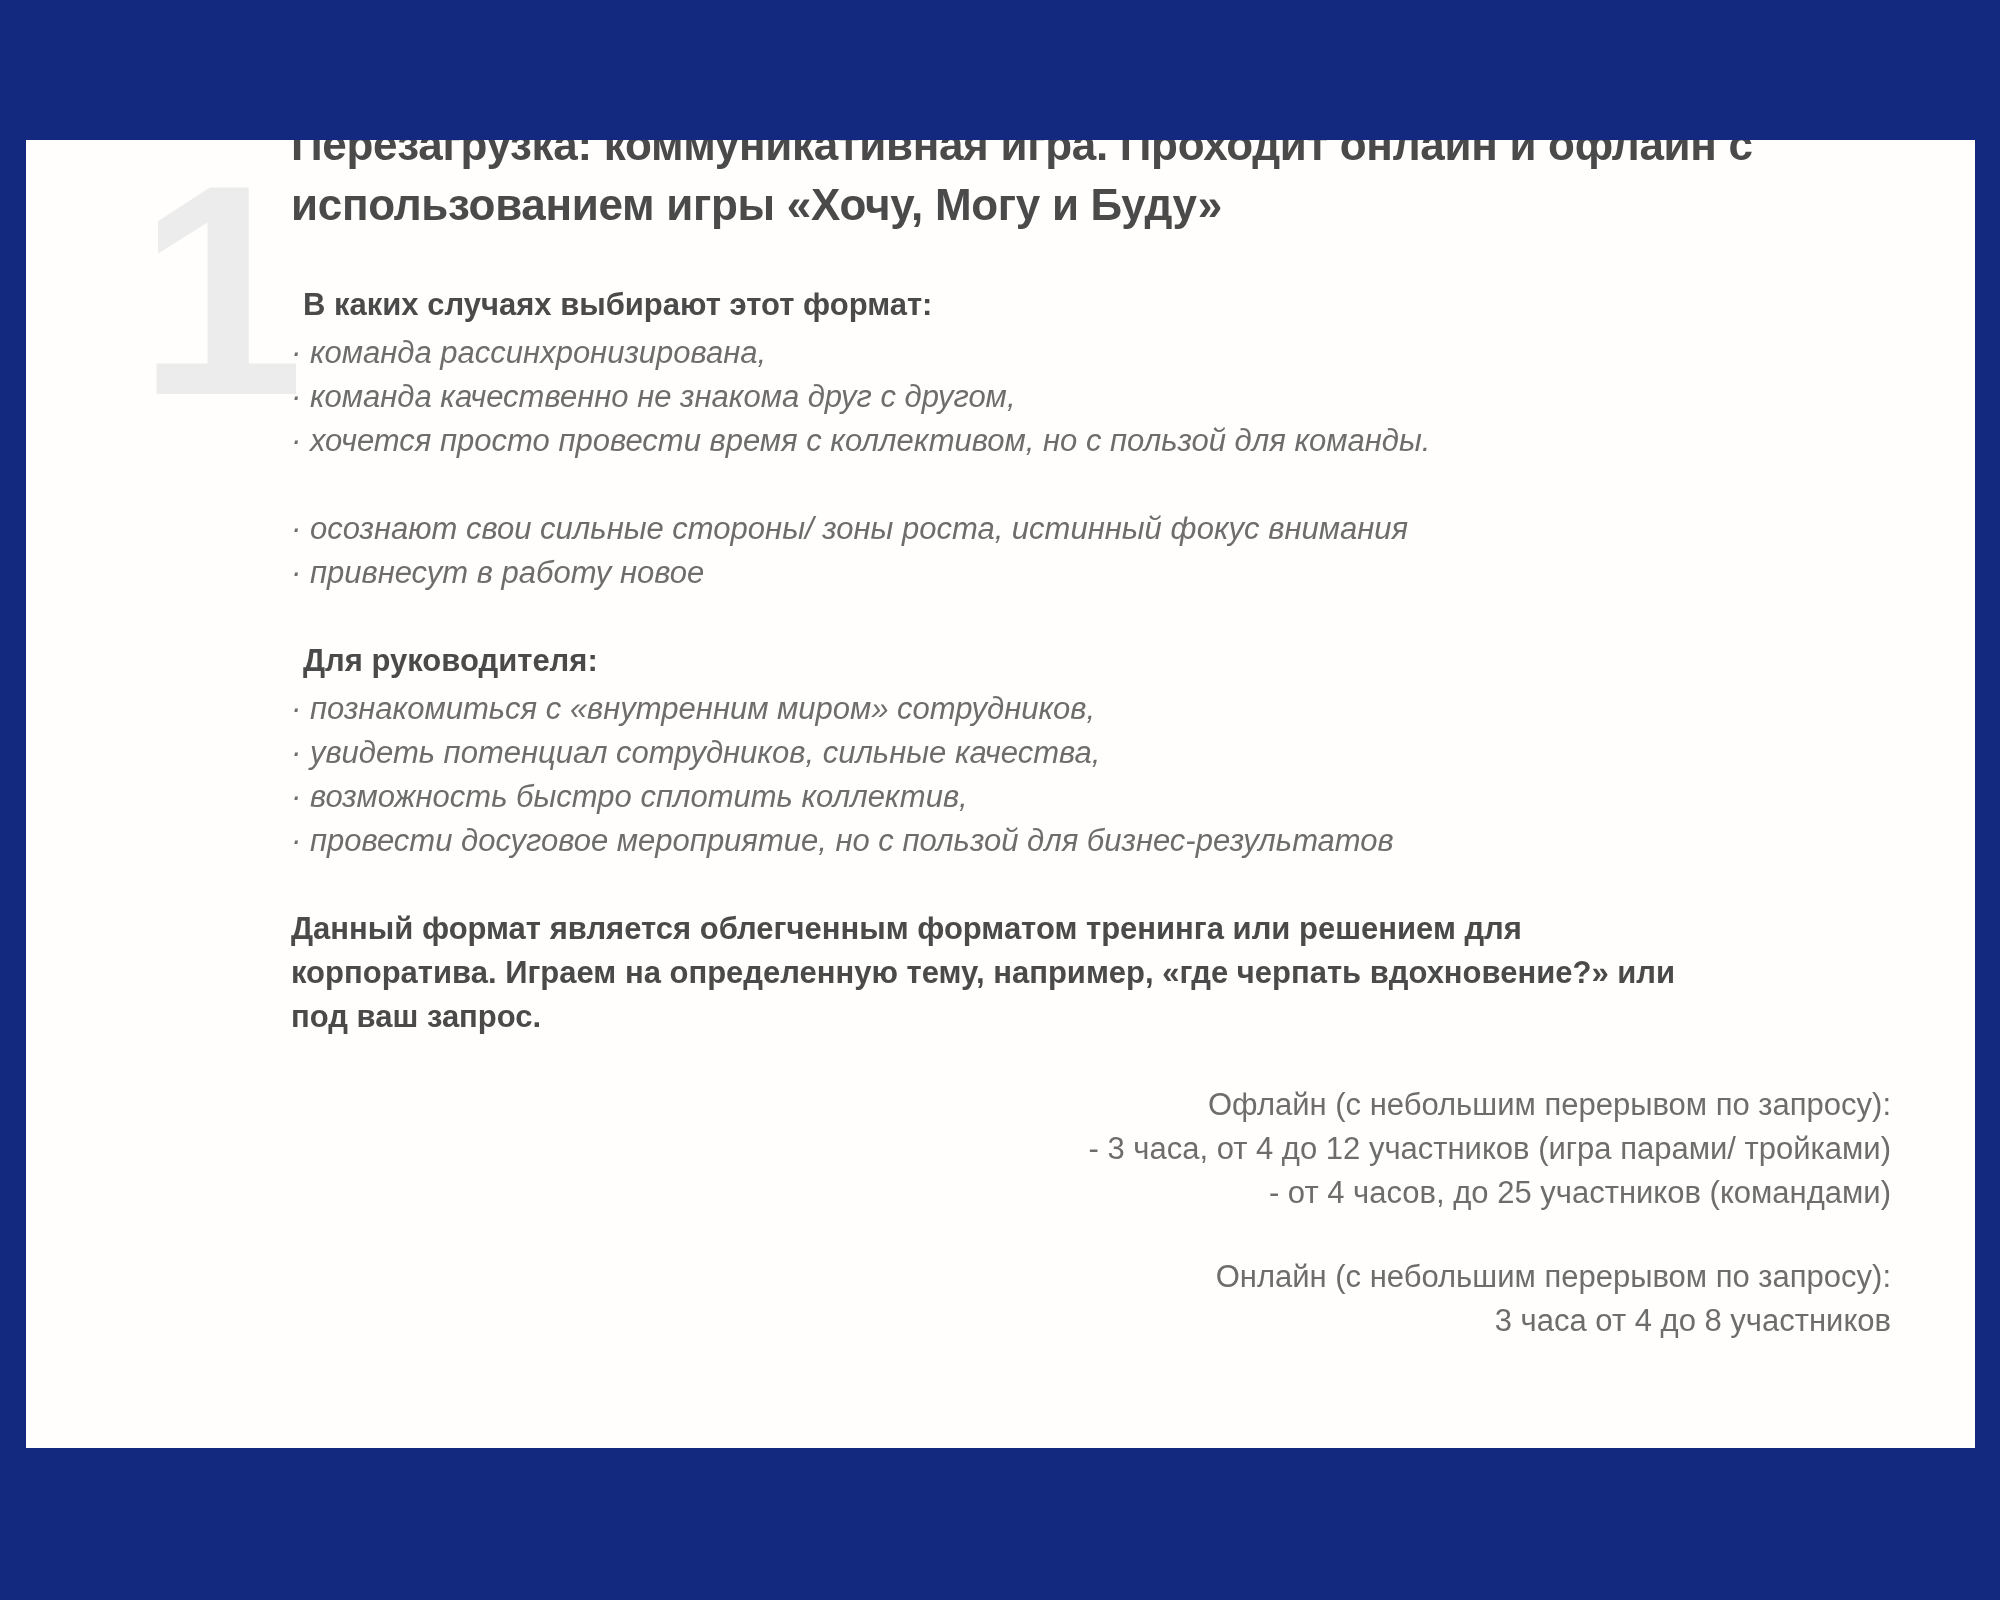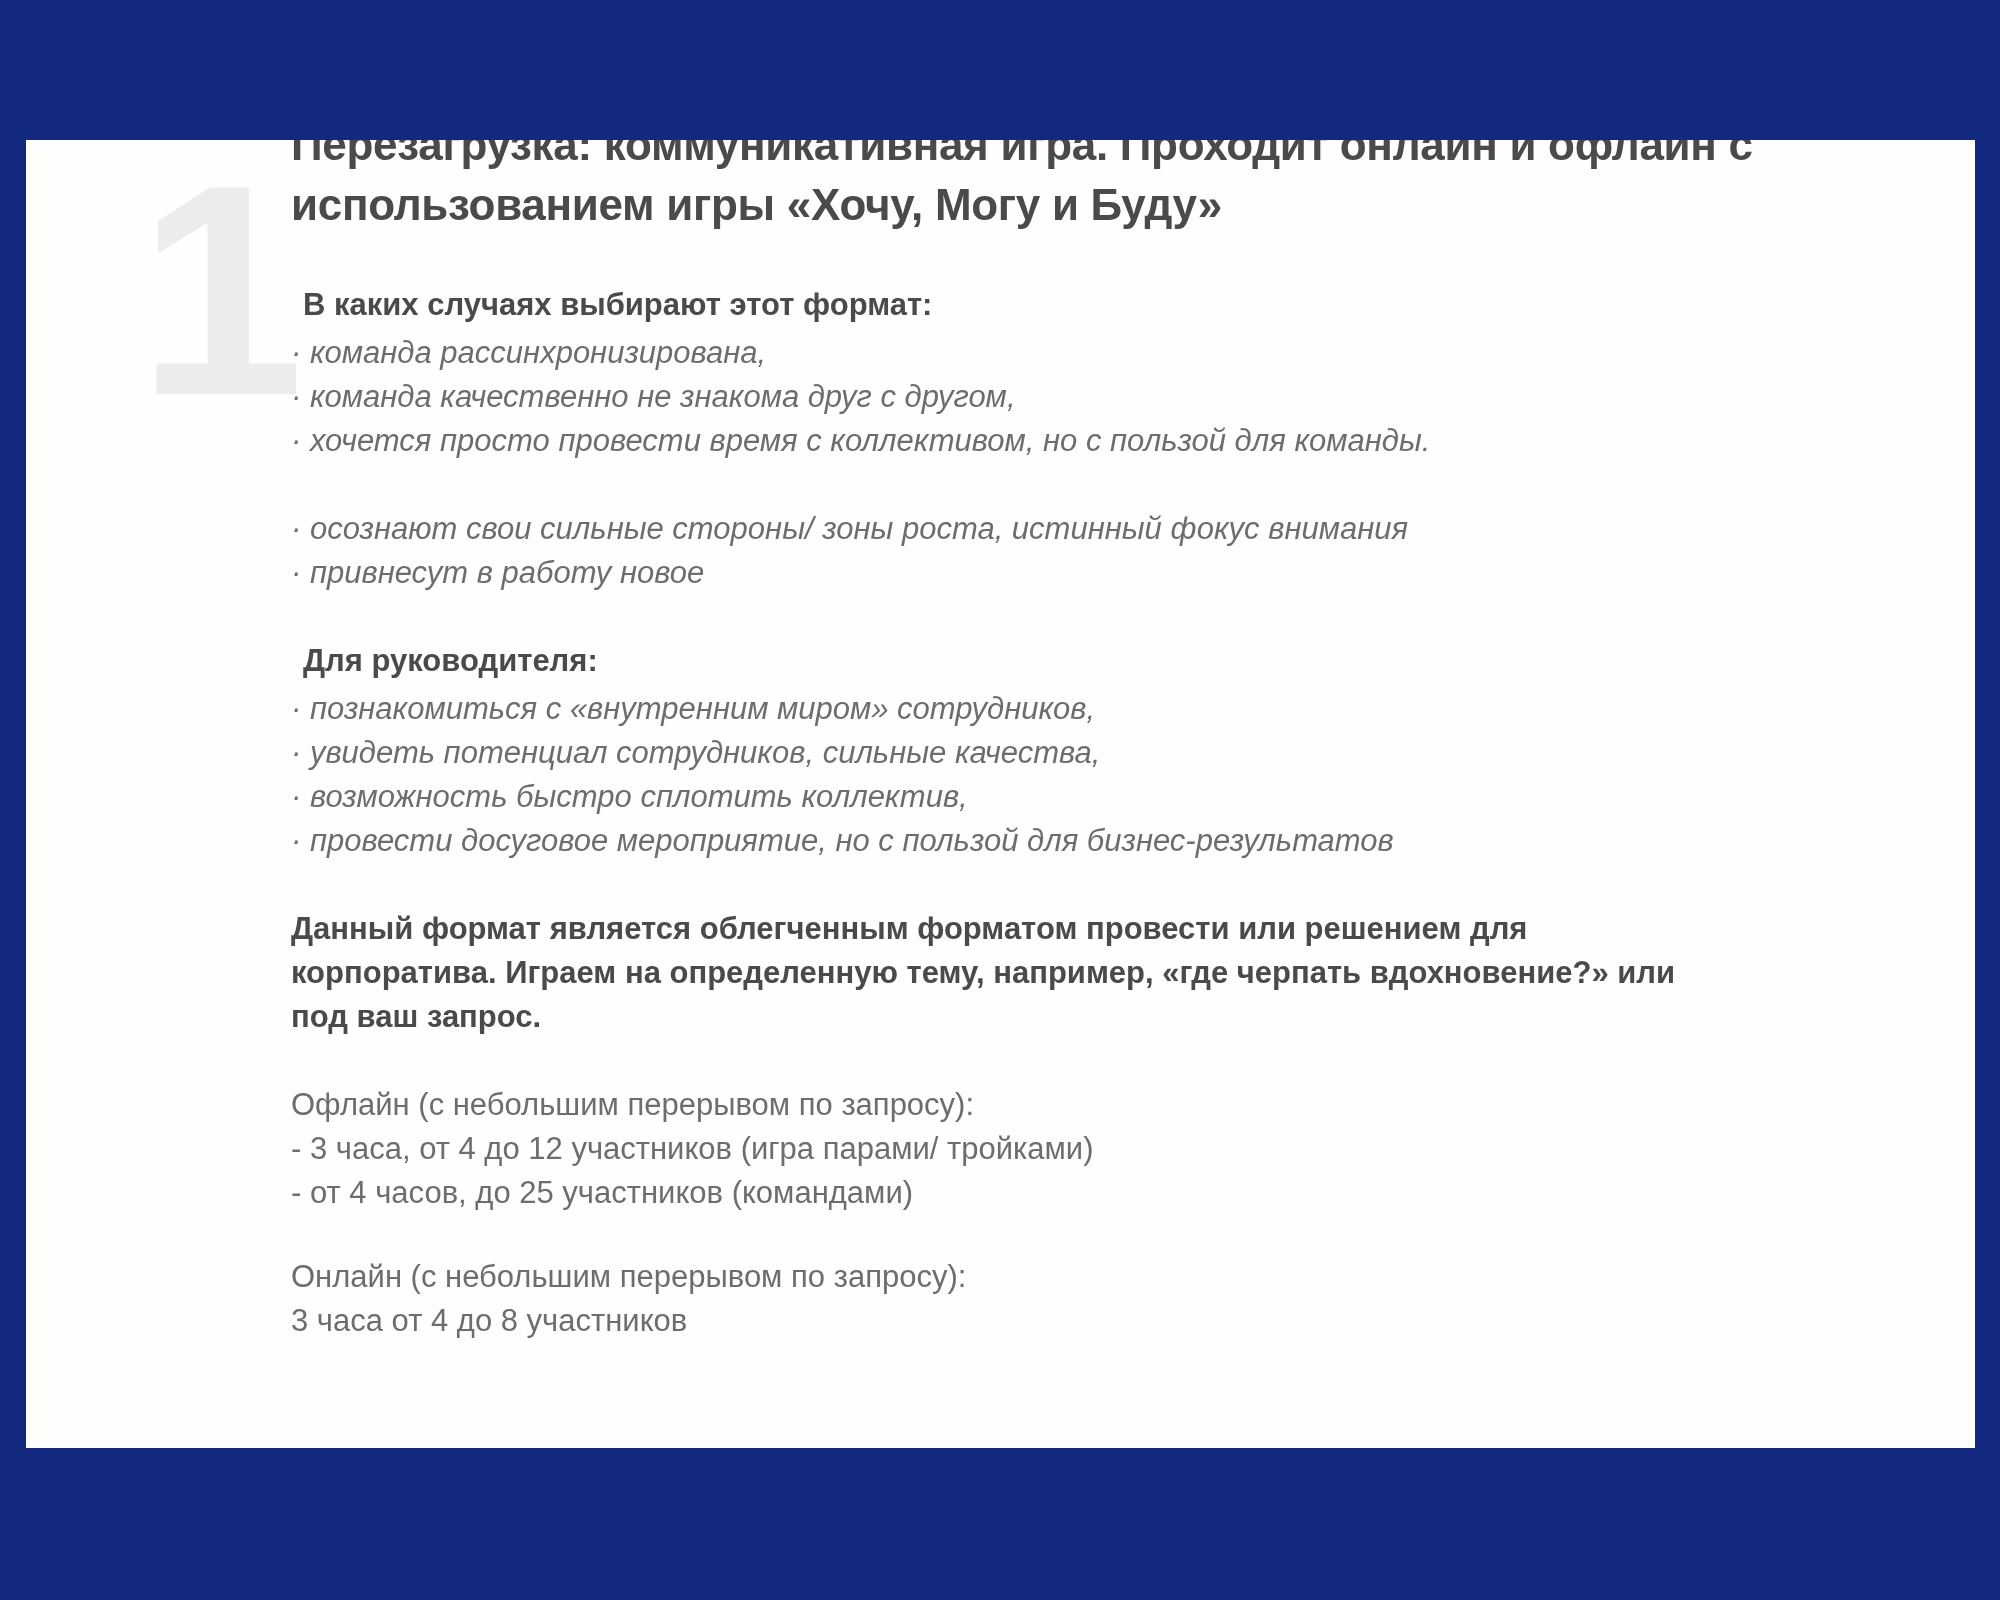--- a/index.html
+++ b/index.html
@@ -94,20 +94,21 @@
     font-size: 31px;
     line-height: 44px;
     font-weight: 700;
     color: #4a4a4a;
     margin: 0 0 44px 0;
     max-width: 1420px;
   }
 
   .plain-block {
     margin-bottom: 40px;
+    text-align: right;
   }
 
   .plain-line {
     font-size: 31px;
     line-height: 44px;
     color: #6d6d6d;
     white-space: nowrap;
   }
 </style>
 </head>
@@ -142,21 +143,21 @@
       <div class="block">
         <div class="block-heading">Для руководителя:</div>
         <ul class="bullets">
           <li>· познакомиться с «внутренним миром» сотрудников,</li>
           <li>· увидеть потенциал сотрудников, сильные качества,</li>
           <li>· возможность быстро сплотить коллектив,</li>
           <li>· провести досуговое мероприятие, но с пользой для бизнес-результатов</li>
         </ul>
       </div>
 
-      <p class="emphasis">Данный формат является облегченным форматом провести или решением для корпоратива. Играем на определенную тему, например, «где черпать вдохновение?» или под ваш запрос.</p>
+      <p class="emphasis">Данный формат является облегченным форматом тренинга или решением для корпоратива. Играем на определенную тему, например, «где черпать вдохновение?» или под ваш запрос.</p>
 
       <div class="plain-block">
         <div class="plain-line">Офлайн (с небольшим перерывом по запросу):</div>
         <div class="plain-line">- 3 часа,  от 4 до 12 участников (игра парами/ тройками)</div>
         <div class="plain-line">- от 4 часов,  до 25 участников (командами)</div>
       </div>
 
       <div class="plain-block">
         <div class="plain-line">Онлайн (с небольшим перерывом по запросу):</div>
         <div class="plain-line">3 часа от 4 до 8 участников</div>

